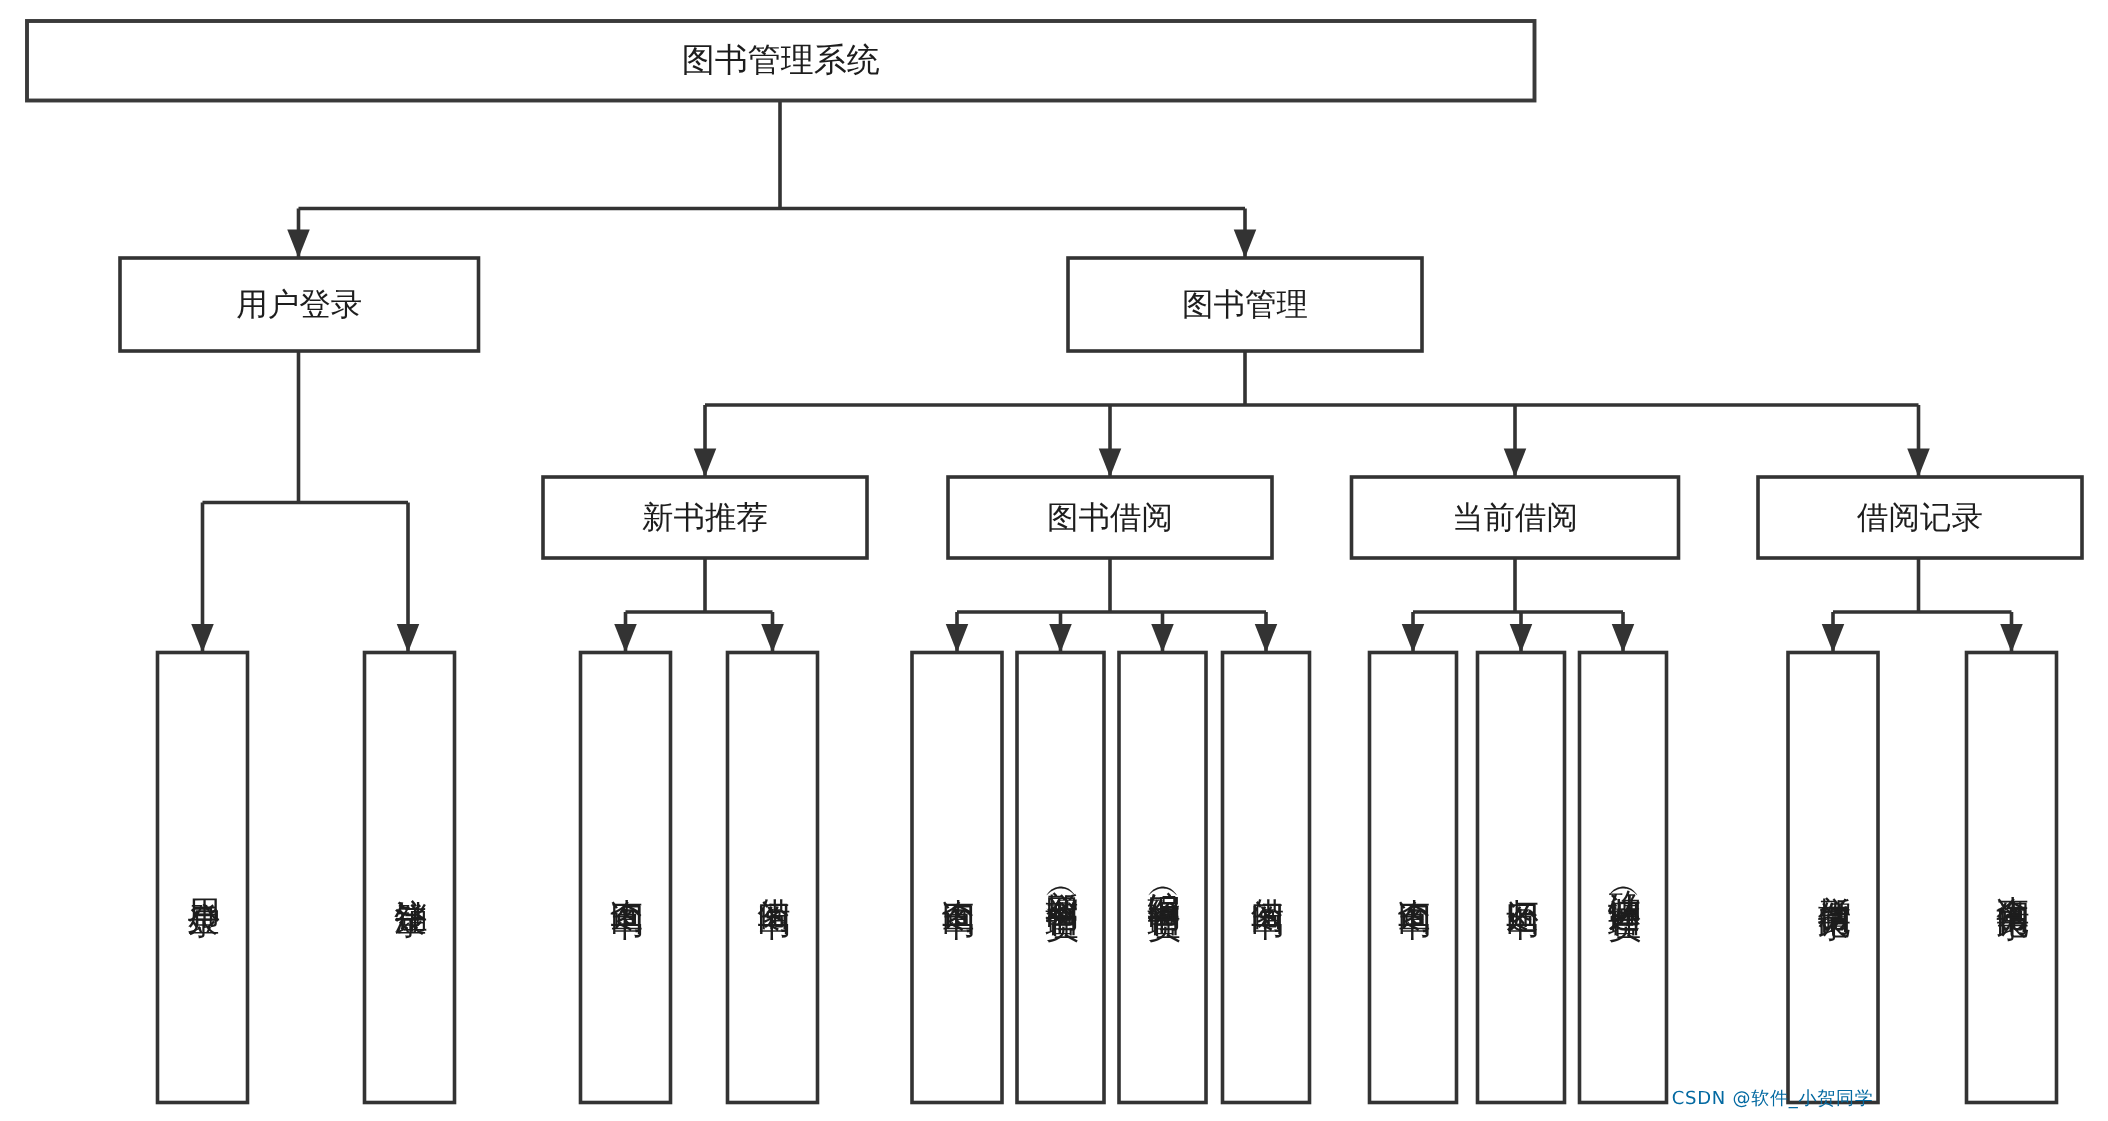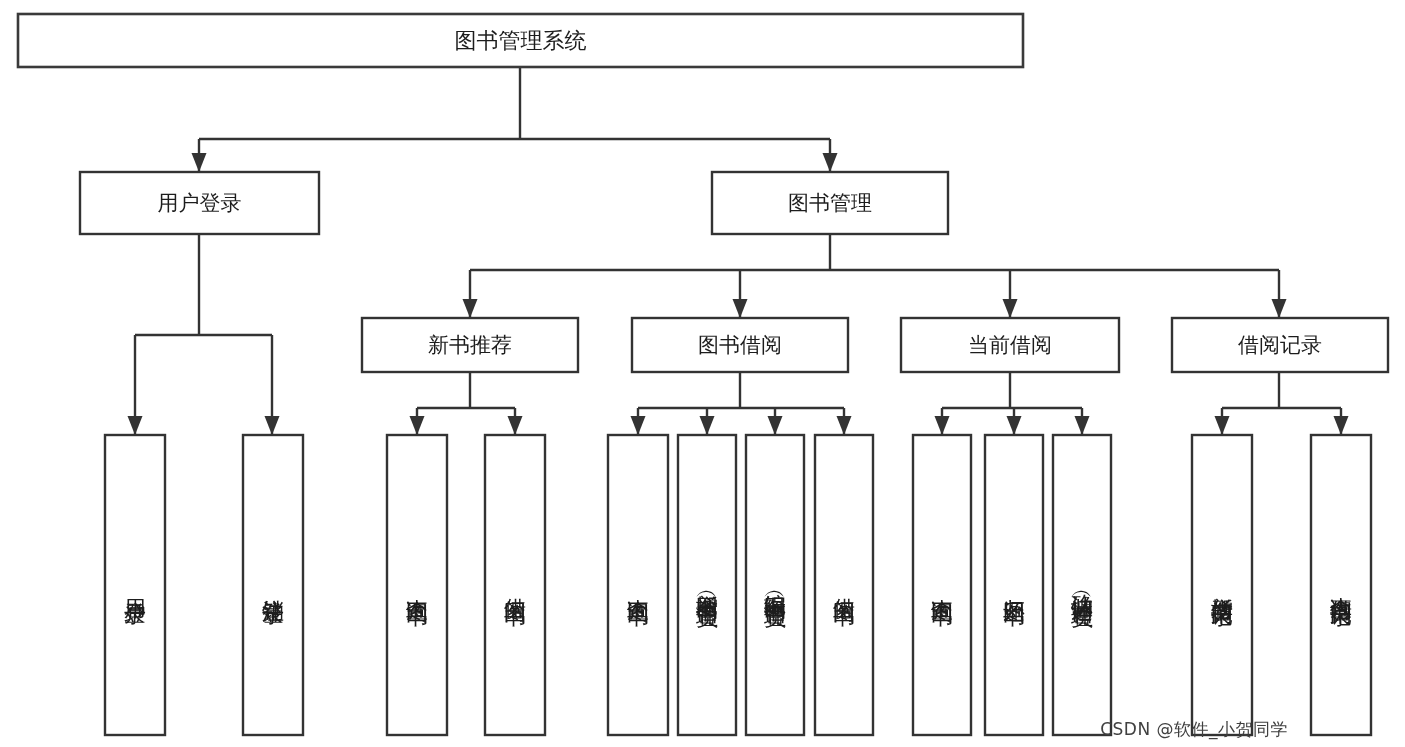--- a/index.html
+++ b/index.html
@@ -11,21 +11,20 @@
     width: 1405px;
     height: 747px;
     overflow: hidden;
     font-family: "DejaVu Sans", "Liberation Sans", sans-serif;
   }
   #diagram-root {
     position: relative;
     width: 1257px;
     height: 747px;
     background: #ffffff;
-    padding-left: 39px;
   }
   svg#chart-svg {
     position: absolute;
     top: 0;
     left: 0;
     width: 1405px;
     height: 747px;
     display: block;
   }
   .node-box {
@@ -78,22 +77,22 @@
     letter-spacing: 2px;
     color: #1d1d1d;
     white-space: nowrap;
     text-align: center;
   }
   #watermark {
     position: absolute;
     right: 8px;
     bottom: 6px;
     font-family: "DejaVu Sans", "Liberation Sans", sans-serif;
-    font-size: 17px;
-    color: #404040;
+    font-size: 12px;
+    color: #0369a1;
     letter-spacing: 0.5px;
     white-space: nowrap;
     pointer-events: none;
   }
 </style>
 </head>
 <body>
 
 <div id="diagram-root">
 

